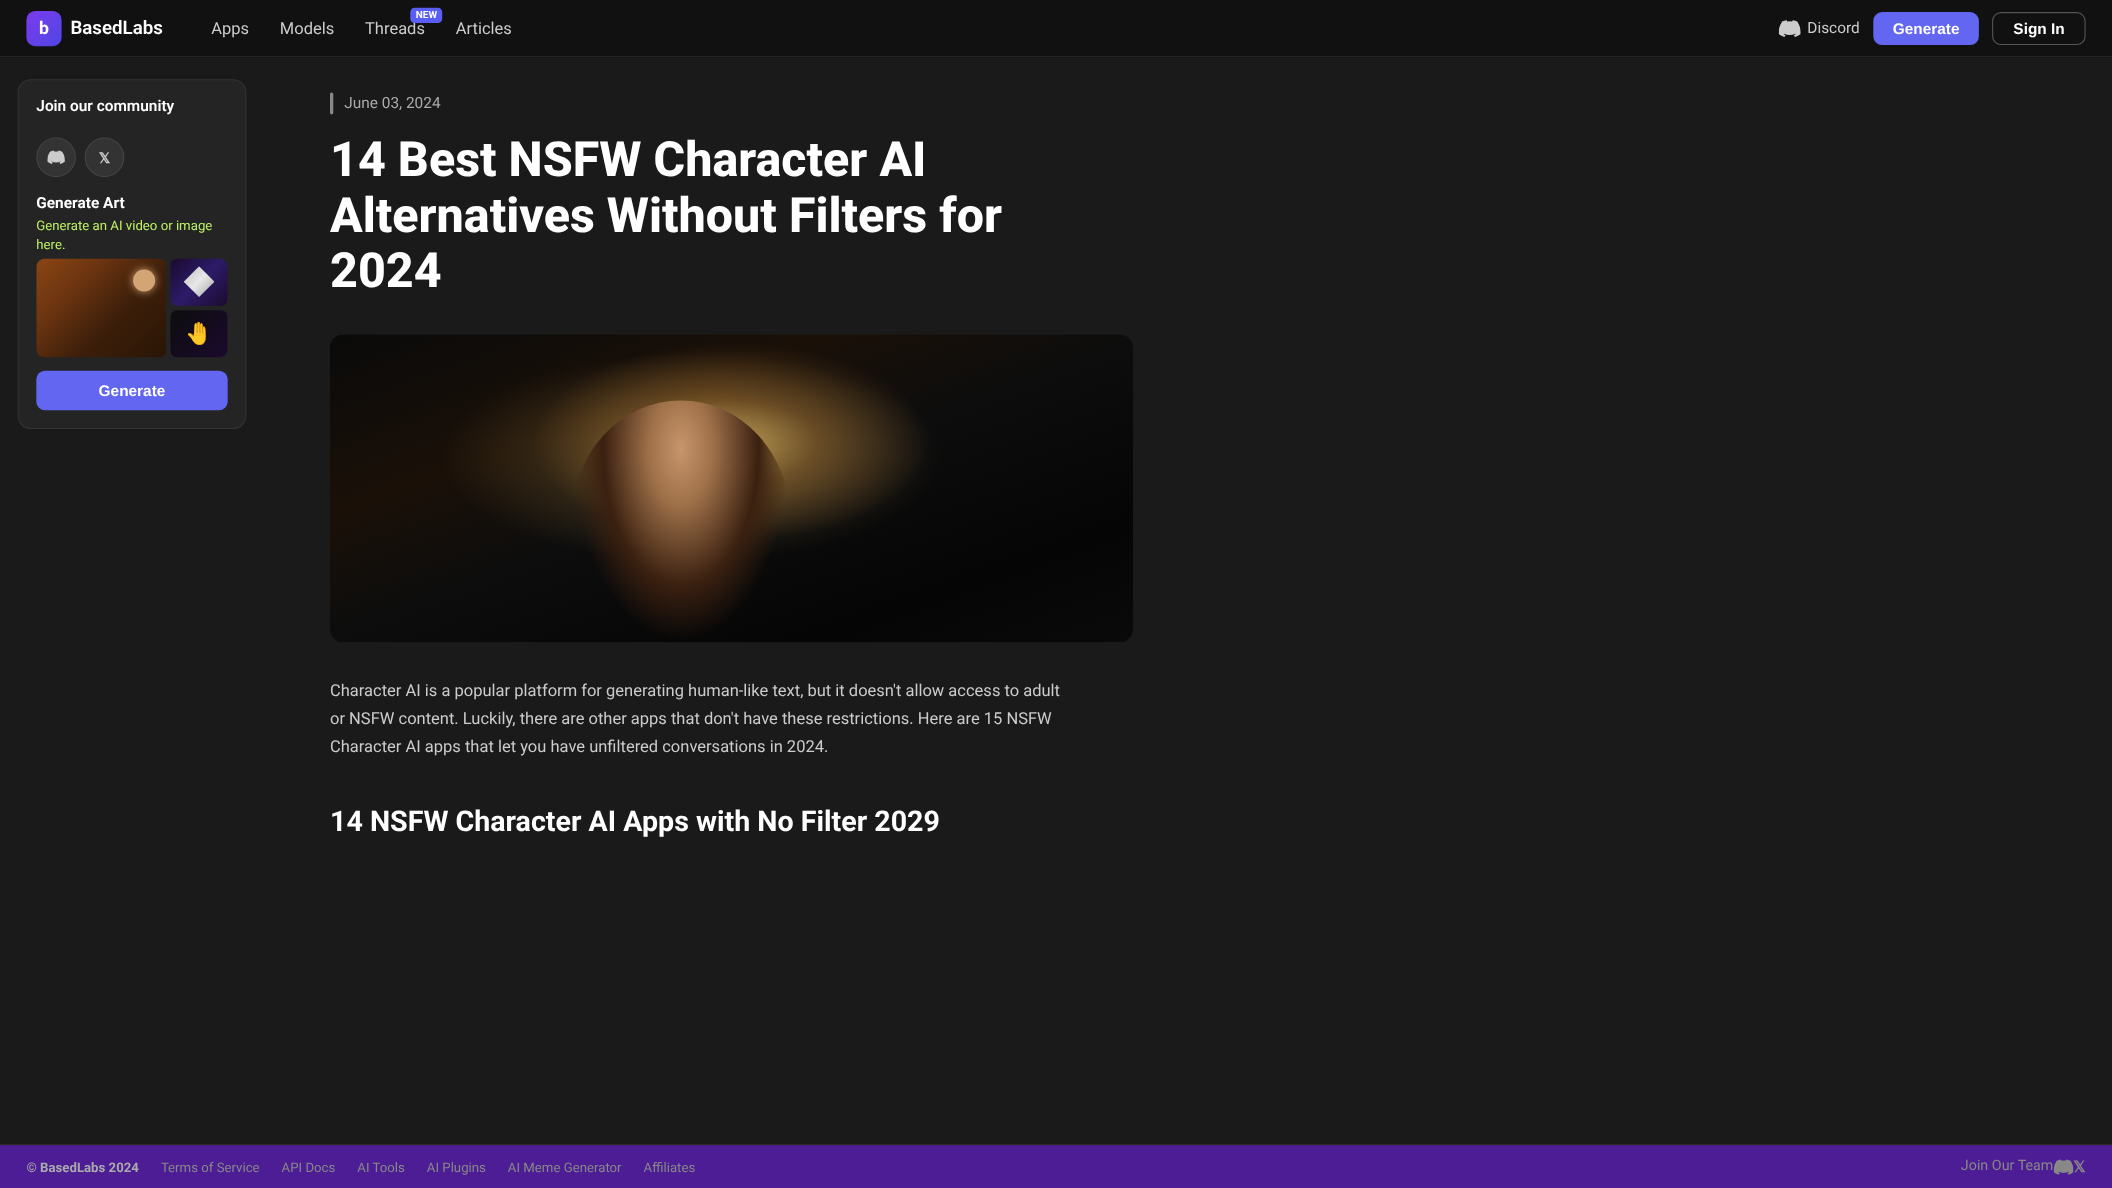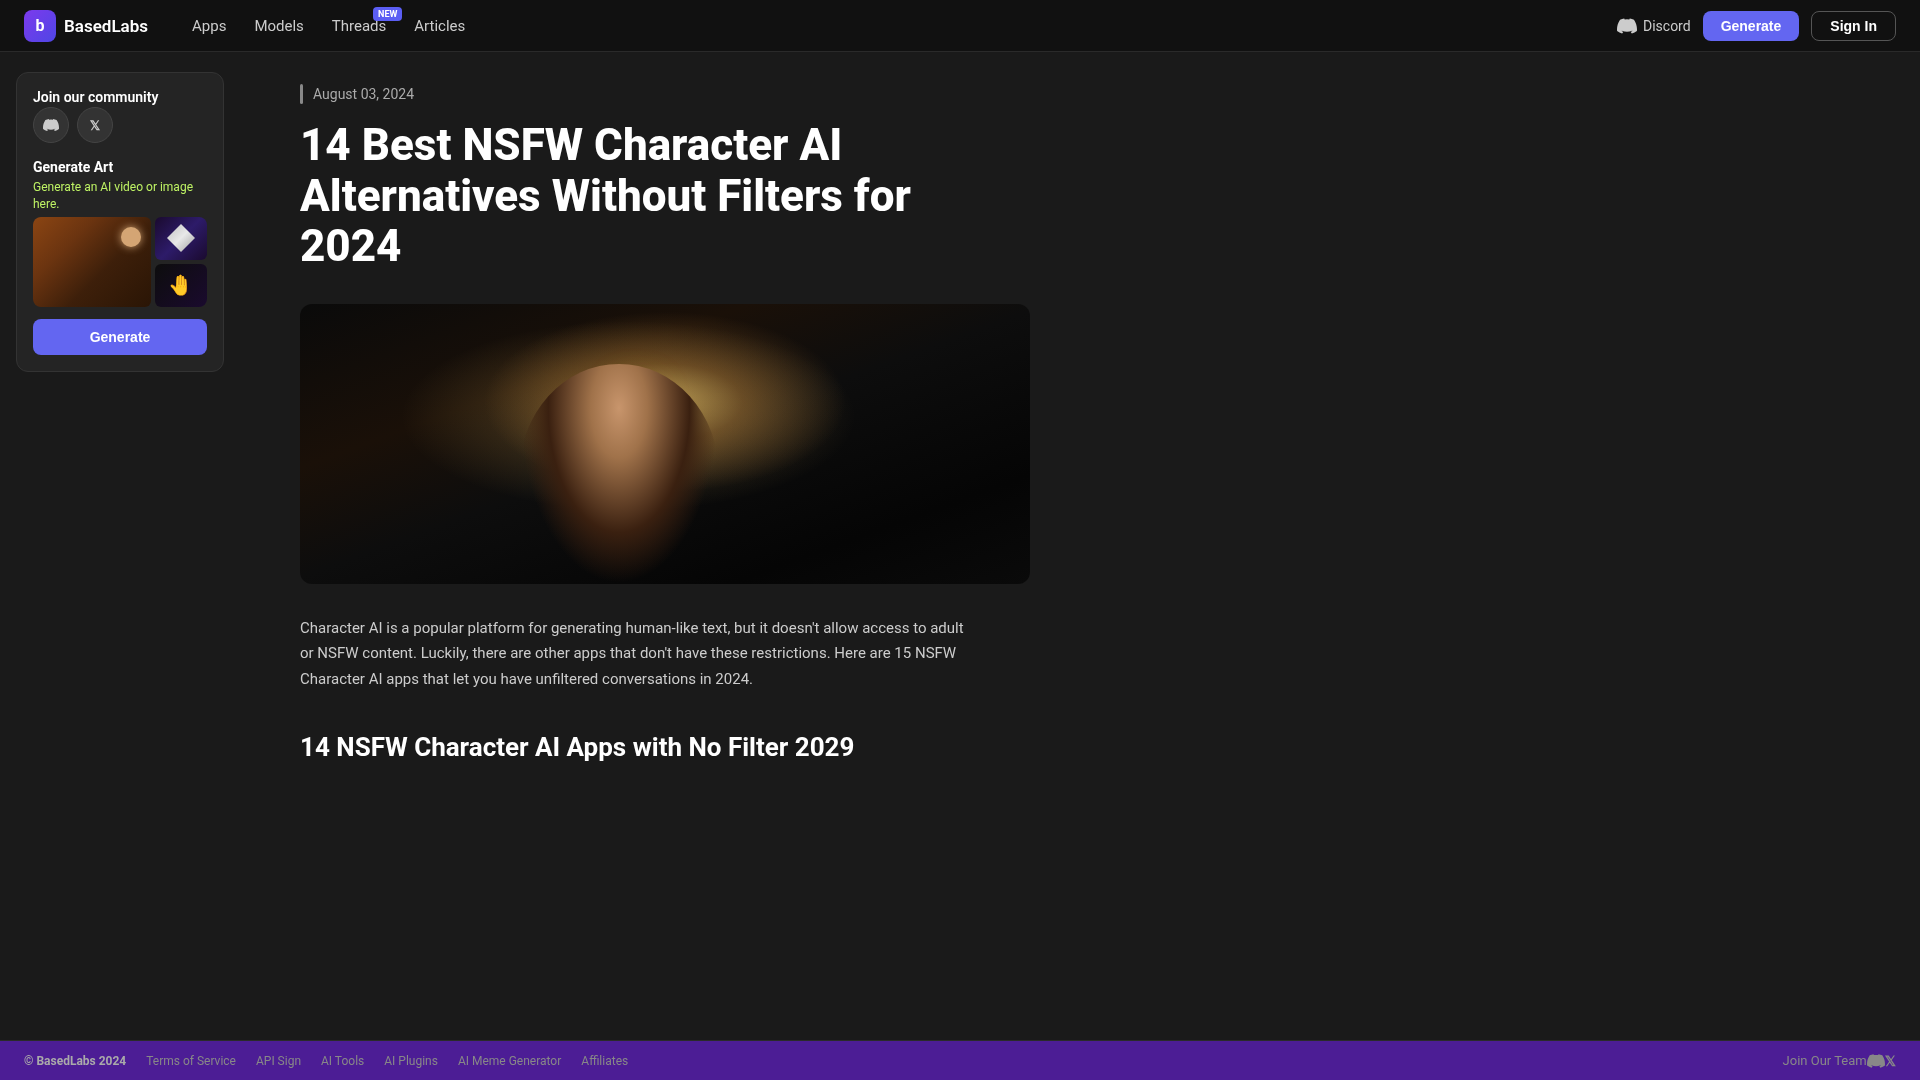--- a/index.html
+++ b/index.html
@@ -135,21 +135,21 @@
     .community-card {
       background: #242424;
       border-radius: 12px;
       padding: 16px;
       border: 1px solid #333;
     }
     .community-title {
       font-size: 14px;
       font-weight: 600;
       color: #ffffff;
-      margin-bottom: 2px;
+      margin-bottom: 20px;
     }
     .community-icons {
       display: flex;
       gap: 8px;
       margin-bottom: 16px;
     }
     .social-icon-btn {
       width: 36px;
       height: 36px;
       border-radius: 50%;
@@ -440,21 +440,21 @@
           </div>
         </div>
         <button class="btn-generate-sidebar">Generate</button>
       </div>
     </div>
   </aside>
 
   <main class="main-content">
     <div class="article-date">
       <div class="date-bar"></div>
-      <span class="date-text">August 03, 2024</span>
+      <span class="date-text">June 03, 2024</span>
     </div>
 
     <h1 class="article-title">14 Best NSFW Character AI Alternatives Without Filters for 2024</h1>
 
     <div class="article-hero">
       <div class="hero-image">
         <div class="hero-moon"></div>
         <div class="hero-person"></div>
       </div>
     </div>
@@ -465,21 +465,21 @@
   </main>
 
 </div>
 
 <footer class="footer">
   <div class="footer-left">
     <span class="footer-copy">
       <strong>© BasedLabs 2024</strong>
     </span>
     <a class="footer-link">Terms of Service</a>
-    <a class="footer-link">API Sign</a>
+    <a class="footer-link">API Docs</a>
     <a class="footer-link">AI Tools</a>
     <a class="footer-link">AI Plugins</a>
     <a class="footer-link">AI Meme Generator</a>
     <a class="footer-link">Affiliates</a>
   </div>
   <div class="footer-right">
     <a class="footer-join">Join Our Team</a>
     <svg class="footer-social-icon" viewBox="0 0 24 24">
       <path d="M20.317 4.37a19.791 19.791 0 0 0-4.885-1.515.074.074 0 0 0-.079.037c-.21.375-.444.864-.608 1.25a18.27 18.27 0 0 0-5.487 0 12.64 12.64 0 0 0-.617-1.25.077.077 0 0 0-.079-.037A19.736 19.736 0 0 0 3.677 4.37a.07.07 0 0 0-.032.027C.533 9.046-.32 13.58.099 18.057a.082.082 0 0 0 .031.057 19.9 19.9 0 0 0 5.993 3.03.078.078 0 0 0 .084-.028c.462-.63.874-1.295 1.226-1.994a.076.076 0 0 0-.041-.106 13.107 13.107 0 0 1-1.872-.892.077.077 0 0 1-.008-.128 10.2 10.2 0 0 0 .372-.292.074.074 0 0 1 .077-.01c3.928 1.793 8.18 1.793 12.062 0a.074.074 0 0 1 .078.01c.12.098.246.198.373.292a.077.077 0 0 1-.006.127 12.299 12.299 0 0 1-1.873.892.077.077 0 0 0-.041.107c.36.698.772 1.362 1.225 1.993a.076.076 0 0 0 .084.028 19.839 19.839 0 0 0 6.002-3.03.077.077 0 0 0 .032-.054c.5-5.177-.838-9.674-3.549-13.66a.061.061 0 0 0-.031-.03z"></path>
     </svg>

